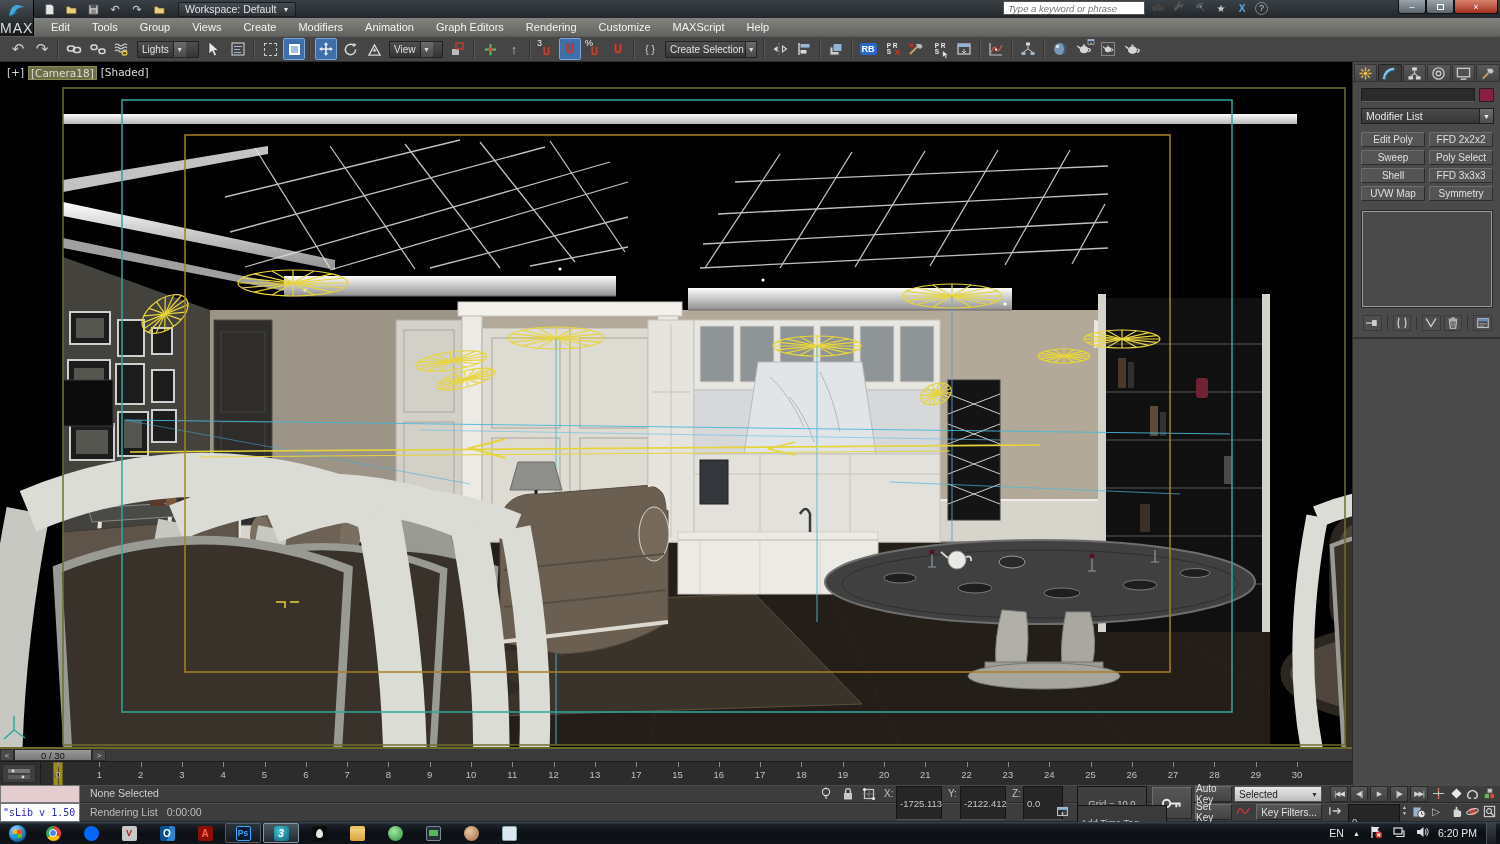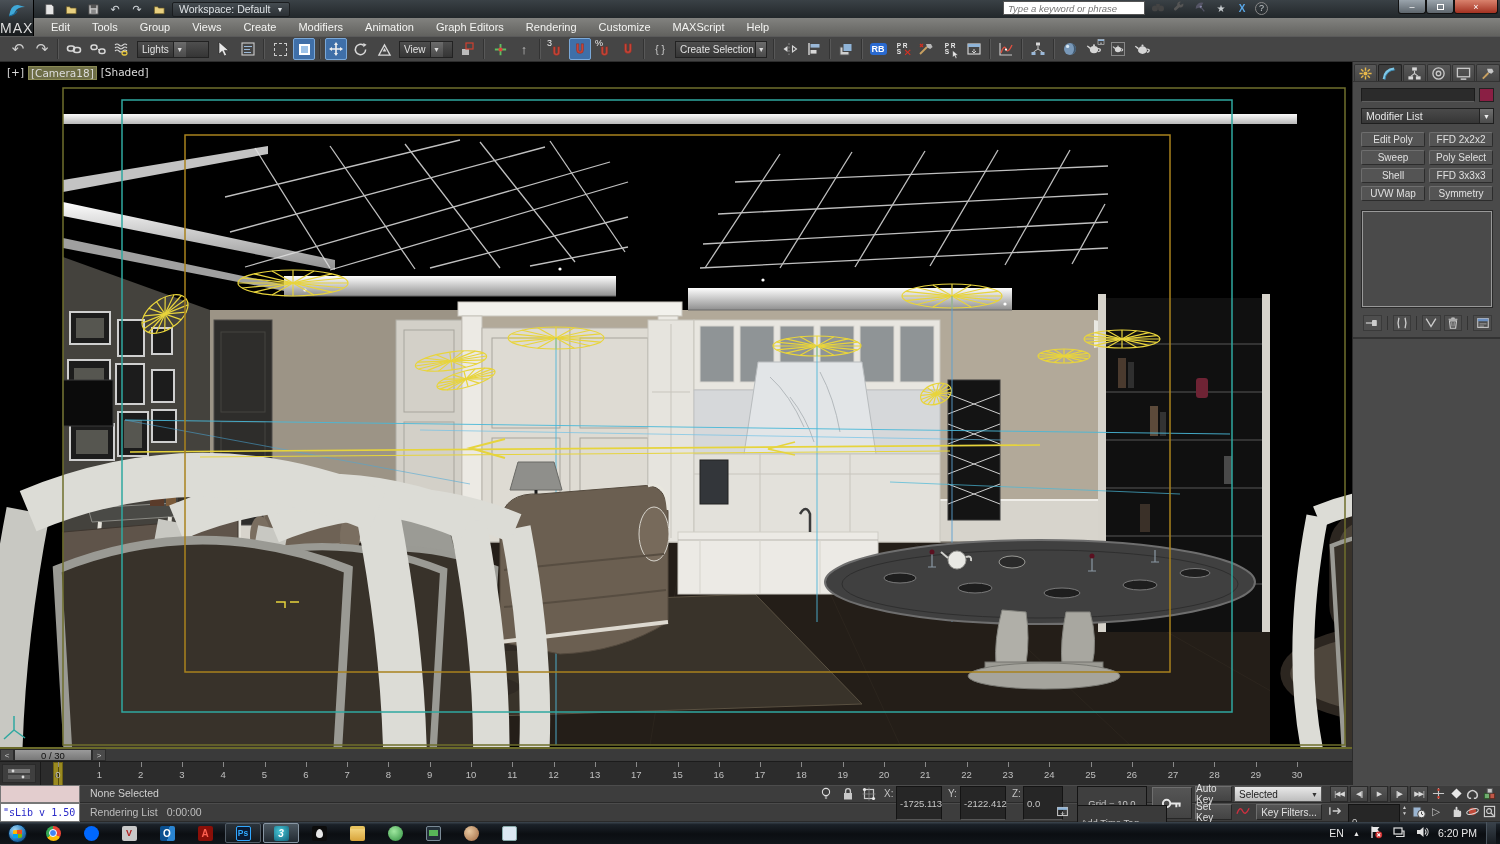--- a/index.html
+++ b/index.html
@@ -9,21 +9,21 @@
 
   
   #titlebar{position:absolute;left:0;top:0;width:1500px;height:18px;
     background:linear-gradient(#3a4146,#22272a);display:flex;align-items:center;color:#c8cdd0;font-size:11px;}
   #maxlogo{position:absolute;left:0;top:0;width:34px;height:36px;z-index:5;
     background:linear-gradient(#4a5157,#16191b);border-right:1px solid #000;text-align:center;}
   #maxlogo .swoosh{display:block;margin:2px auto 0;}
   #maxlogo .maxtxt{display:block;font-size:14px;color:#ddd;letter-spacing:1px;}
   #qat{position:absolute;left:40px;top:1px;display:flex;align-items:center;gap:4px;height:16px;}
   .qbtn{width:18px;height:15px;display:flex;align-items:center;justify-content:center;color:#cfd4d8;font-size:11px;}
-  #workspace-dd{margin-left:0;height:15px;padding:0 6px;background:linear-gradient(#454c51,#2b3034);
+  #workspace-dd{margin-left:6px;height:15px;padding:0 6px;background:linear-gradient(#454c51,#2b3034);
     border:1px solid #1a1d1f;border-radius:2px;display:flex;align-items:center;gap:6px;font-size:10.5px;color:#dfe3e6;}
   #title-center{position:absolute;left:0;right:0;top:2px;text-align:center;font-size:11px;color:#d6dadd;pointer-events:none;}
   #title-center .doc{margin-left:18px;}
   #search-zone{position:absolute;right:232px;top:1px;display:flex;align-items:center;gap:5px;}
   #search-input{width:142px;height:14px;background:#fff;border:1px solid #555;font-size:9.5px;
     font-style:italic;color:#777;padding:0 4px;}
   .tb-mini{color:#c8cdd0;font-size:10px;width:16px;text-align:center;}
   #winbtns{position:absolute;right:2px;top:0;display:flex;}
   .winbtn{width:28px;height:14px;border:1px solid #111;border-top:none;border-radius:0 0 3px 3px;
     background:linear-gradient(#9aa4ac,#5e666d);color:#fff;font-size:9px;display:flex;align-items:center;justify-content:center;}
@@ -493,21 +493,21 @@
     <span class="tb">
         <svg width="16" height="16">
           <use href="#sym-chain-b"></use>
         </svg>
       </span>
     <span class="tb">
         <svg width="16" height="16">
           <use href="#sym-waves"></use>
         </svg>
       </span>
-    <div class="dd" style="width:72px">
+    <div class="dd" style="width:62px">
       <span class="dtxt">Lights</span>
       <span class="darr">▼</span>
     </div>
     <span class="tb">
         <svg width="16" height="16">
           <use href="#sym-pointer"></use>
         </svg>
       </span>
     <span class="tb">
         <svg width="16" height="16">

